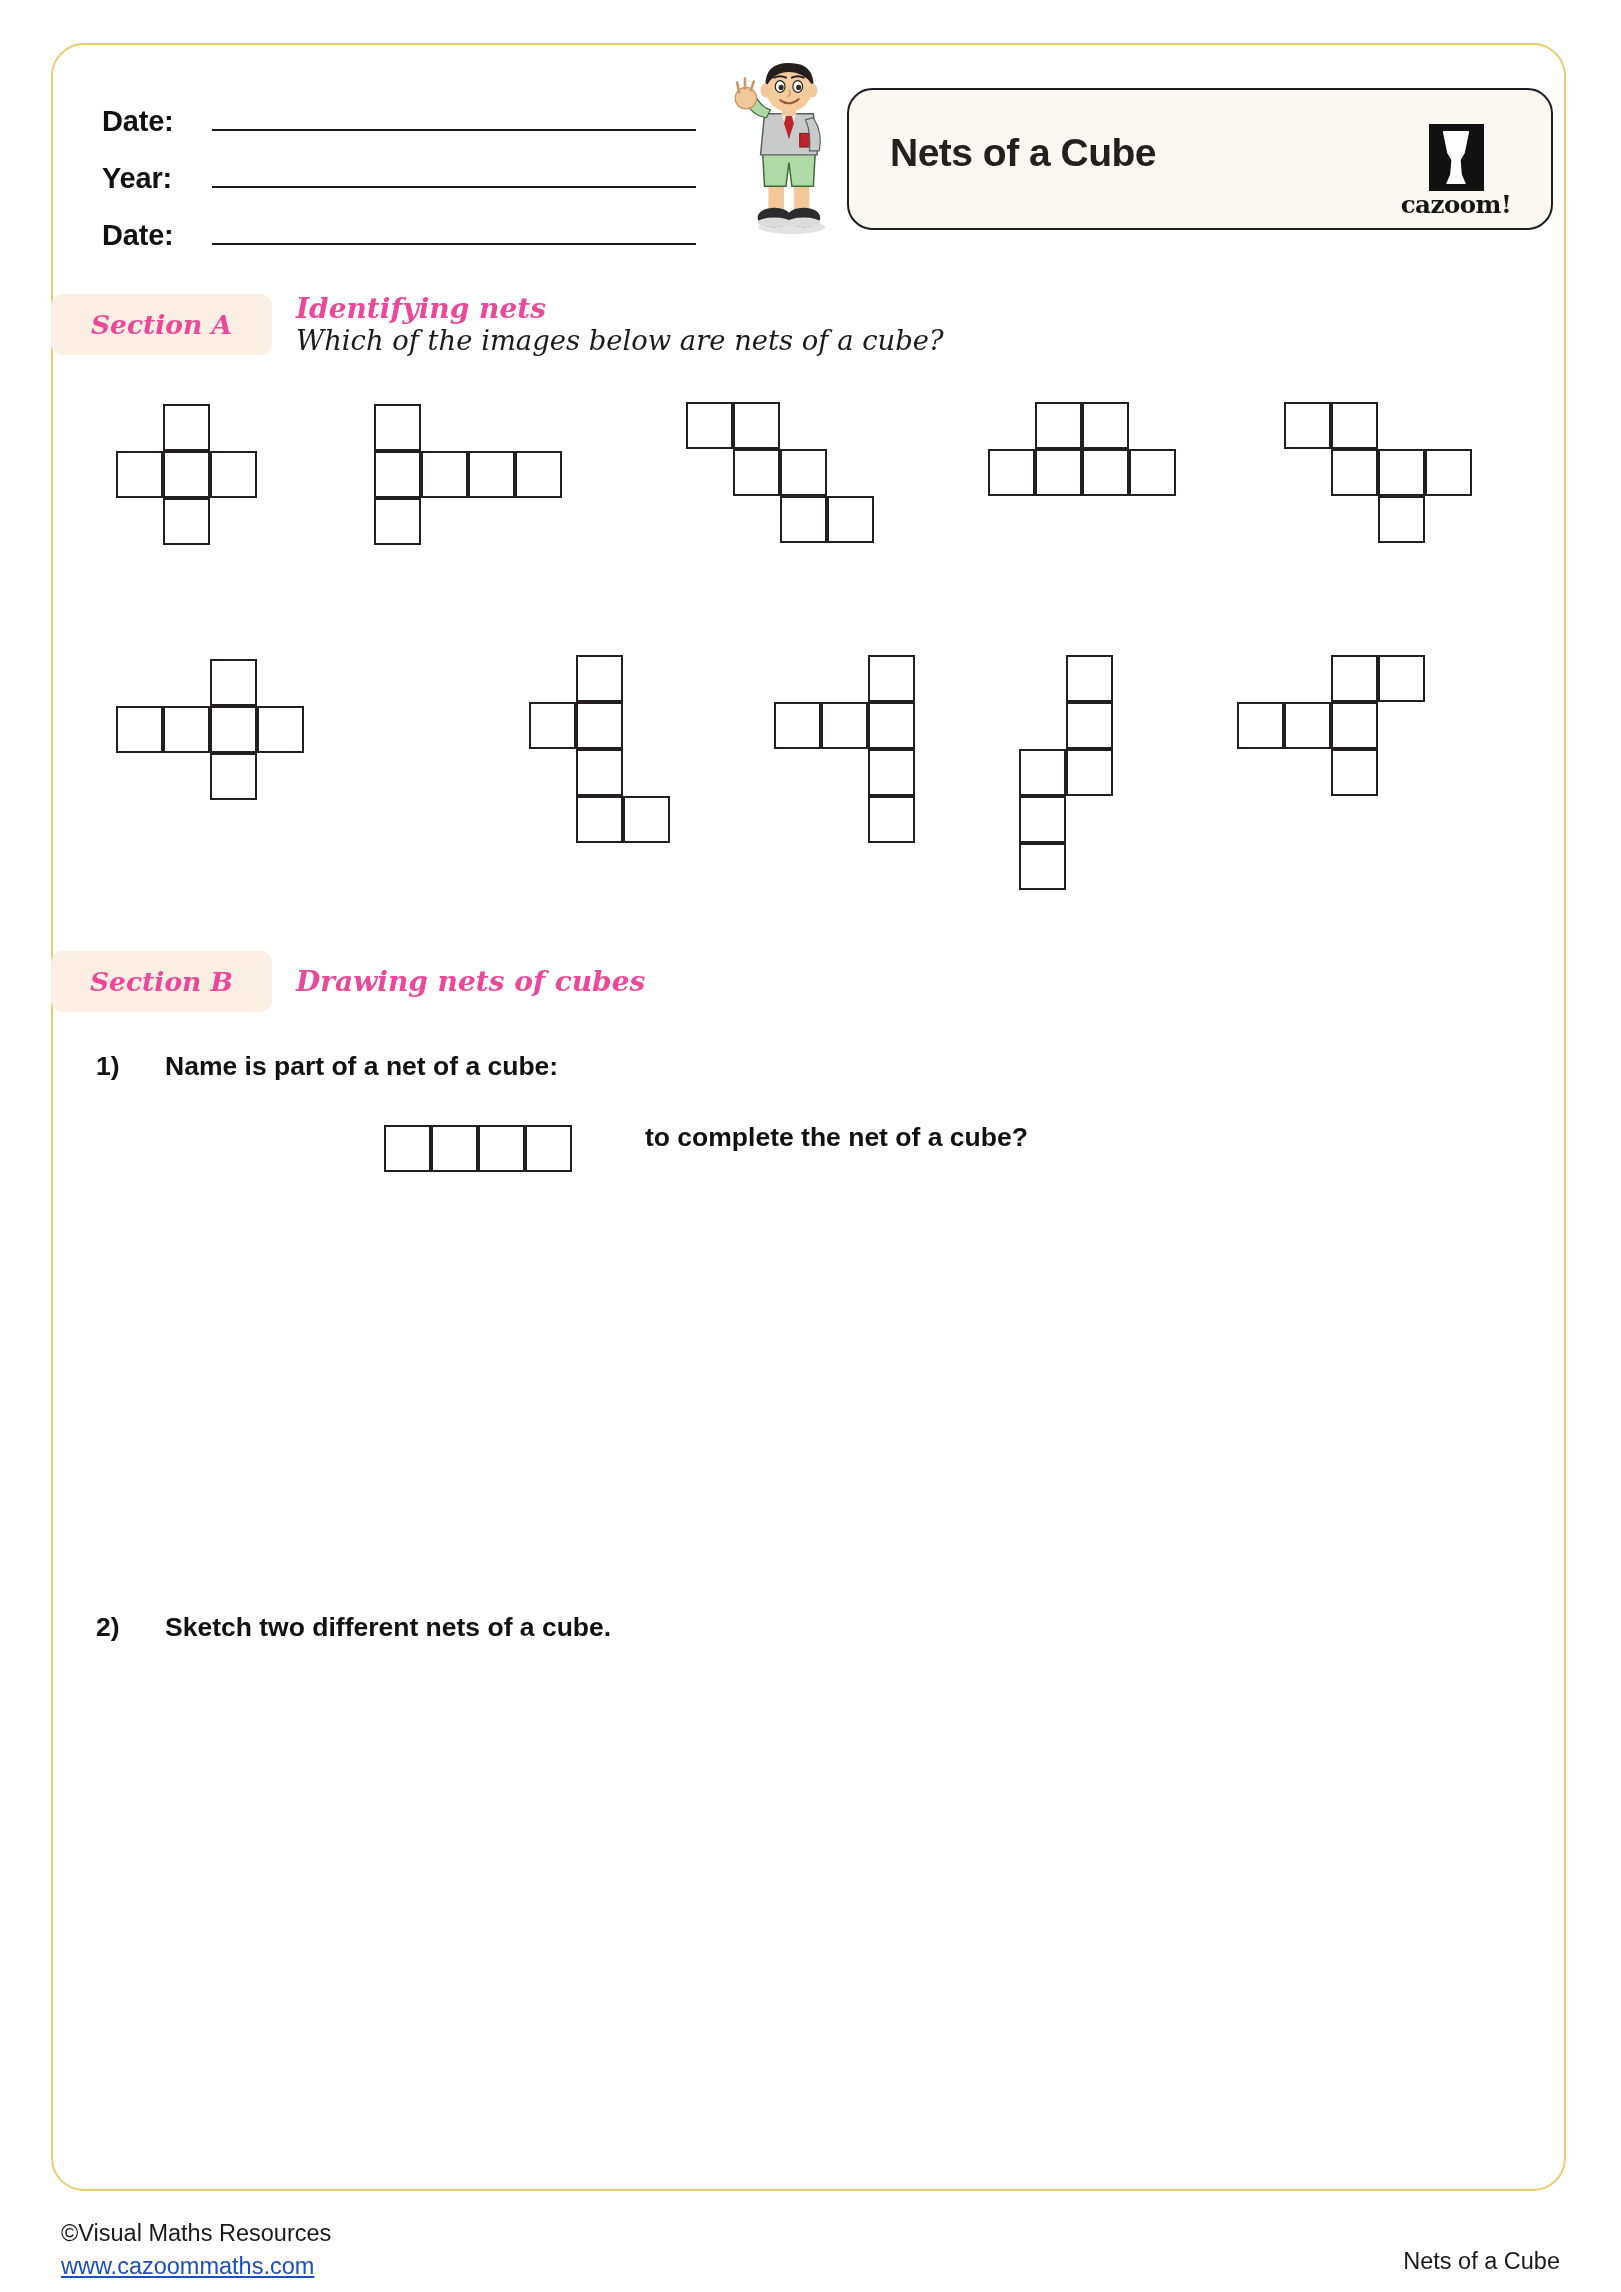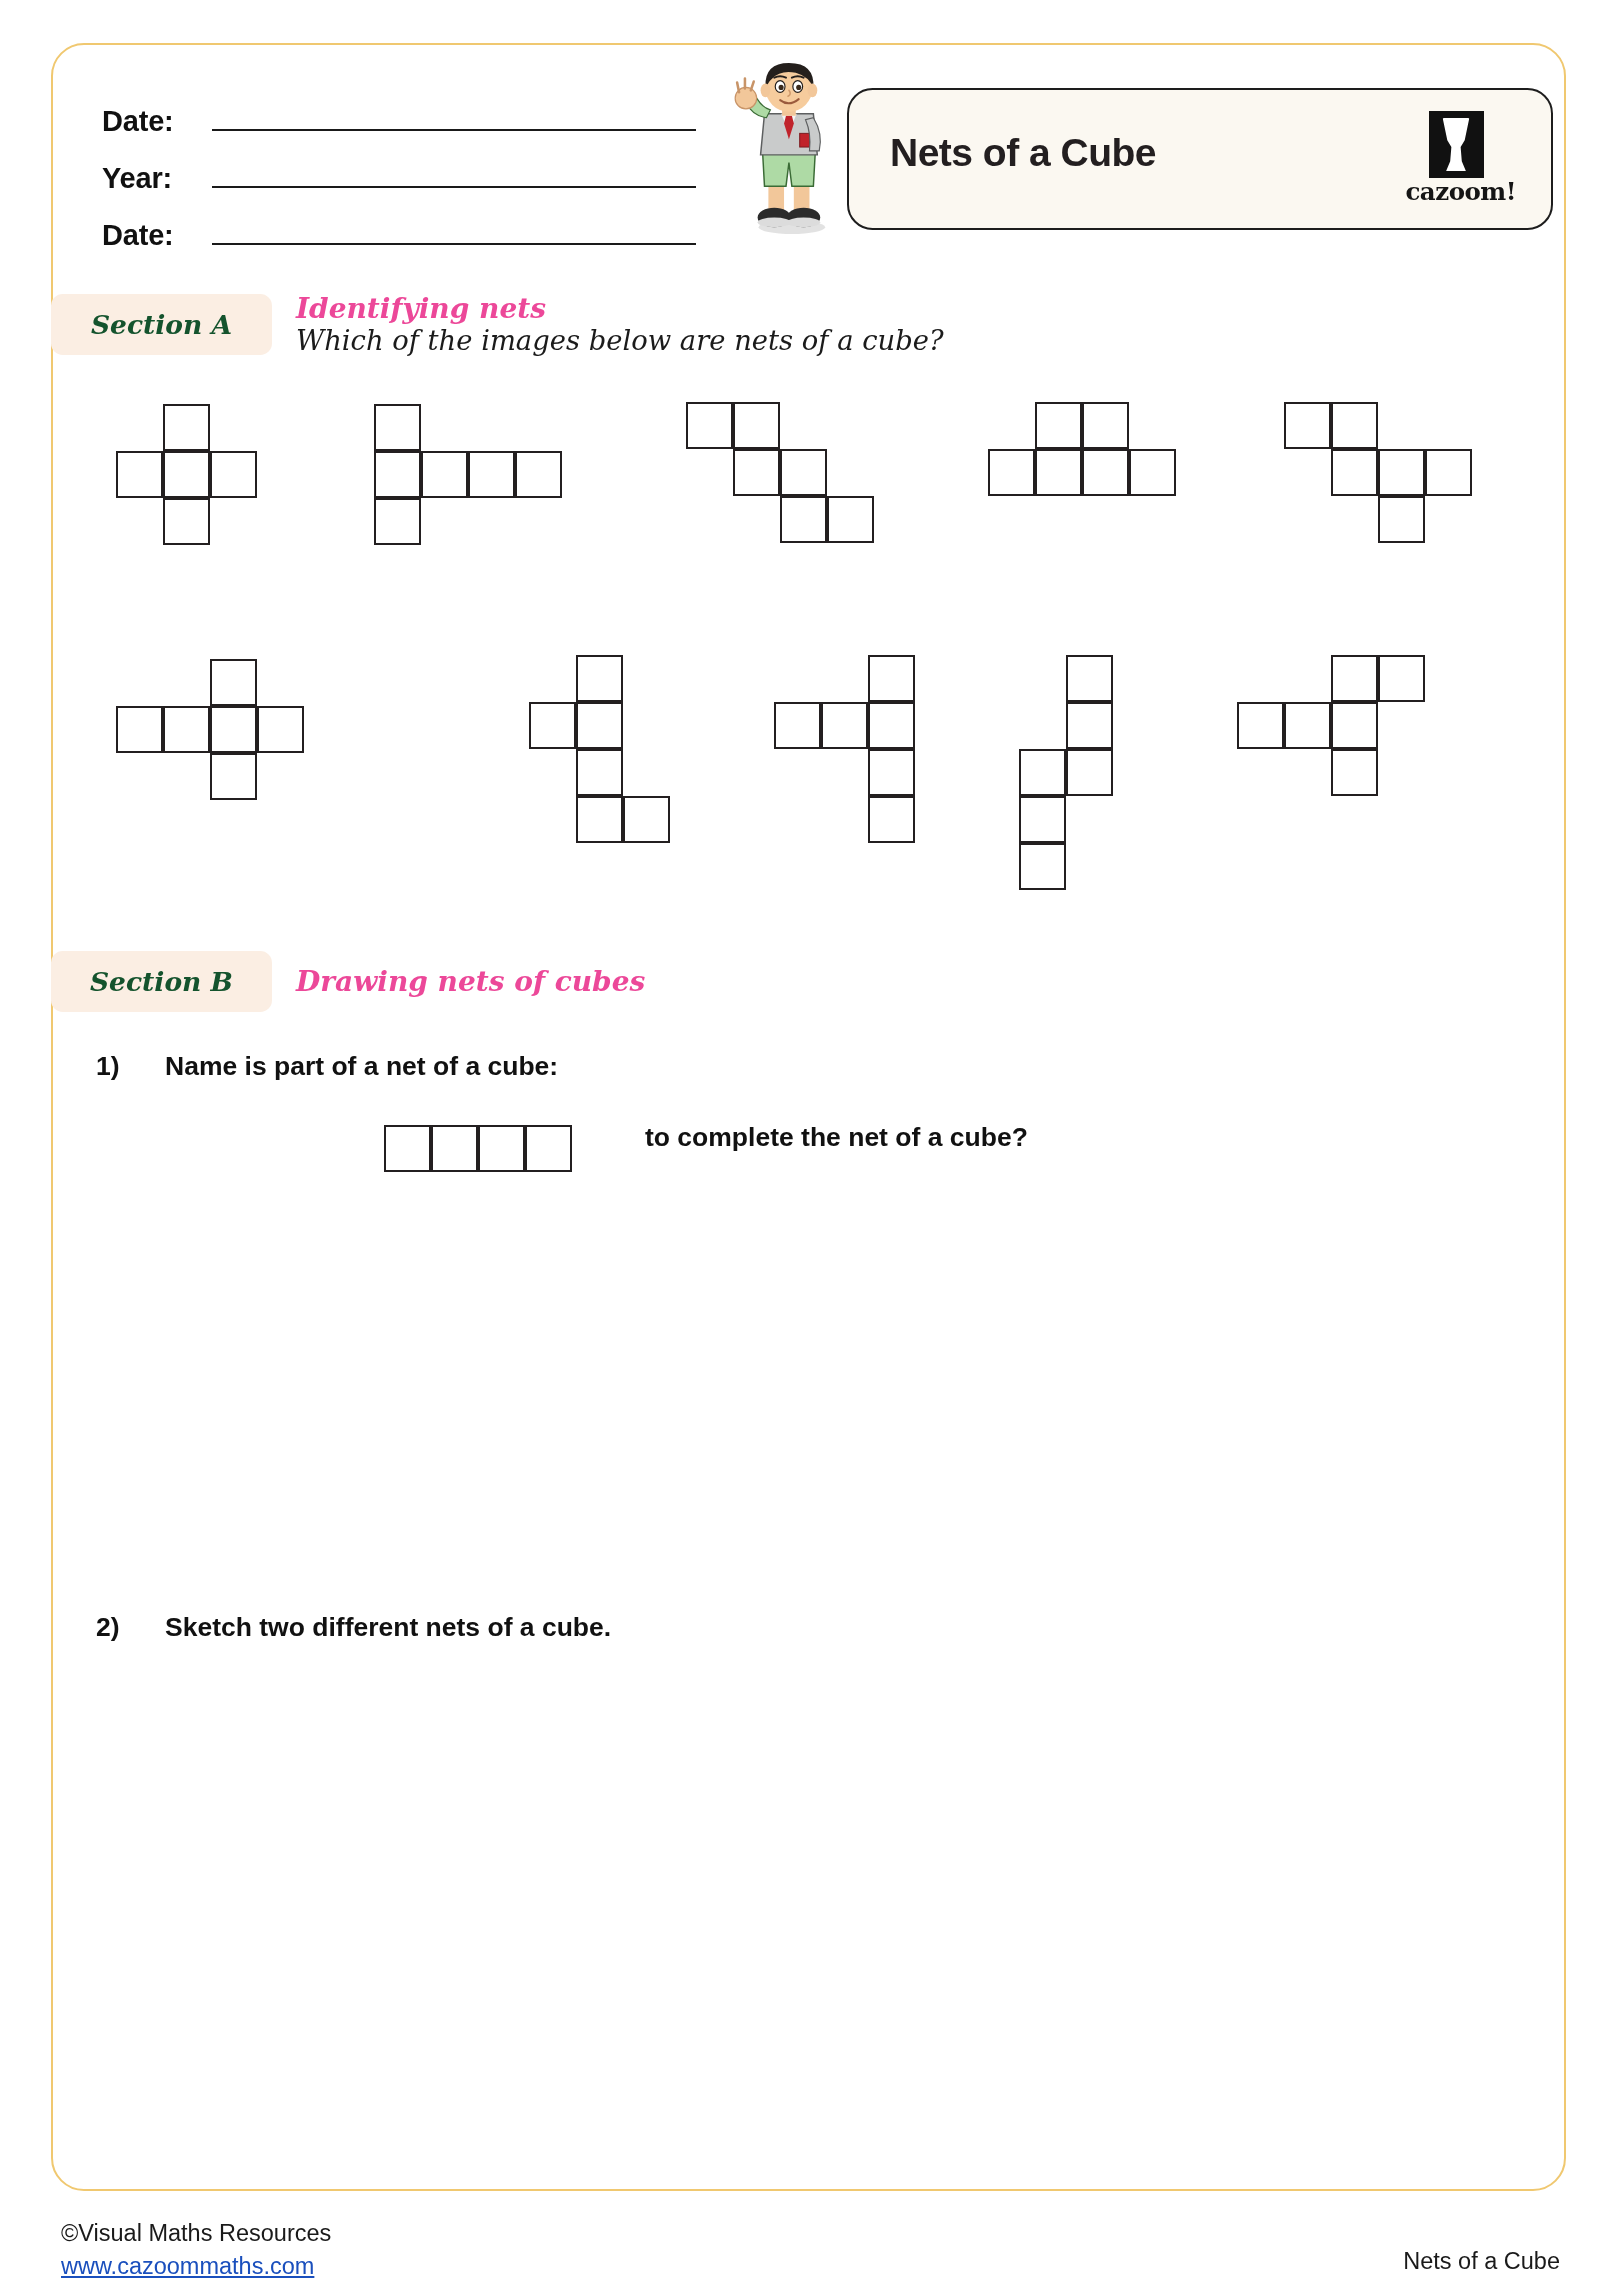--- a/index.html
+++ b/index.html
@@ -88,24 +88,24 @@
     left: 41px;
     top: 41px;
     font-size: 39px;
     font-weight: bold;
     color: #231f20;
     letter-spacing: -0.5px;
   }
   #logo {
     position: absolute;
     right: 35px;
-    top: 21px;
+    top: 34px;
     width: 120px;
     height: 106px;
-    text-align: right;
+    text-align: center;
   }
   #logo-mark {
     width: 55px;
     height: 67px;
     background: #111111;
     margin: 0 auto;
     position: relative;
   }
   #logo-glyph {
     position: absolute;
@@ -148,21 +148,21 @@
     left: 0;
     top: 0;
     width: 221px;
     height: 61px;
     line-height: 61px;
     text-align: center;
     font-family: "DejaVu Serif", serif;
     font-style: italic;
     font-weight: bold;
     font-size: 26.5px;
-    color: #14532d;
+    color: #ec4899;
   }
   .section-title {
     position: absolute;
     left: 245px;
     top: -2px;
     font-family: "DejaVu Serif", serif;
     font-style: italic;
     font-weight: bold;
     font-size: 28px;
     color: #ec4899;

